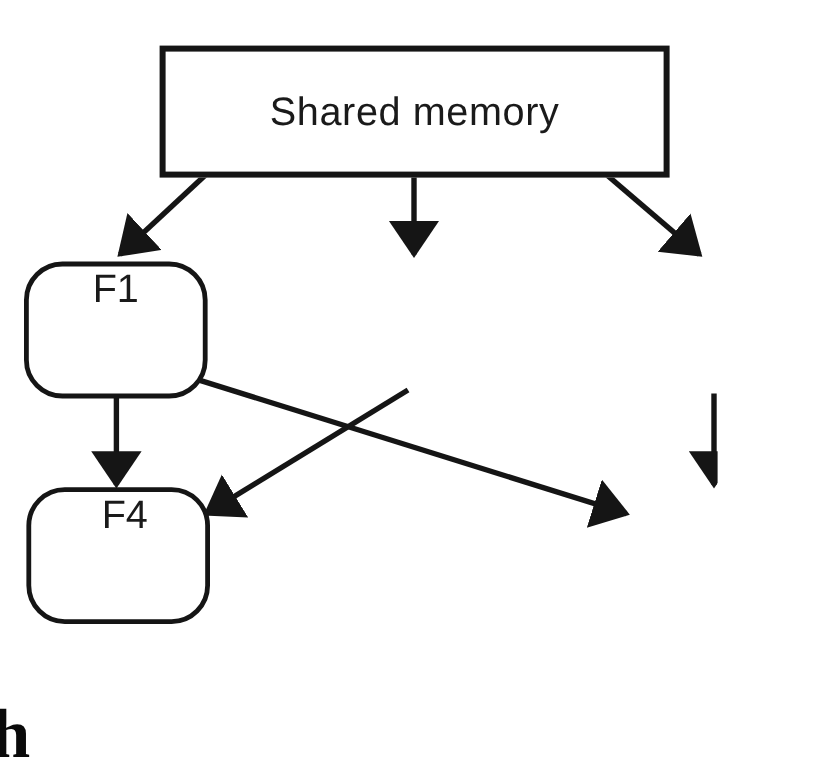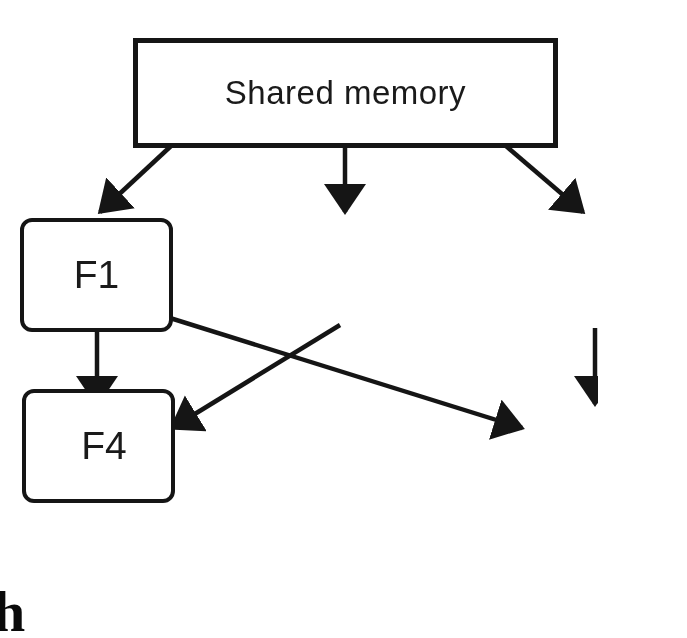--- a/index.html
+++ b/index.html
@@ -37,31 +37,31 @@
     justify-content: center;
     font-size: 33px;
     letter-spacing: 0.5px;
   }
   .node {
     position: absolute;
     width: 153px;
     height: 114px;
     box-sizing: border-box;
     border: 4.5px solid #151515;
-    border-radius: 12px;
+    border-radius: 32px;
     background: #ffffff;
     display: flex;
-    align-items: center;
+    align-items: flex-start;
     justify-content: center;
-    font-size: 39px;
+    font-size: 33px;
   }
   .node-f1 { left: 20px;  top: 218px; }
   .node-f2 { left: 270px; top: 218px; }
   .node-f3 { left: 520px; top: 218px; }
-  .node-f4 { left: 22px;  top: 389px; padding-left: 11px; }
+  .node-f4 { left: 22px;  top: 406px; padding-left: 11px; }
   .node-f5 { left: 518px; top: 406px; width: 152px; height: 116px; }
   .caption-h {
     position: absolute;
     left: -7px;
     top: 583px;
     font-family: "Liberation Serif", serif;
     font-weight: bold;
     font-size: 58px;
     line-height: 1;
     color: #0a0a0a;

